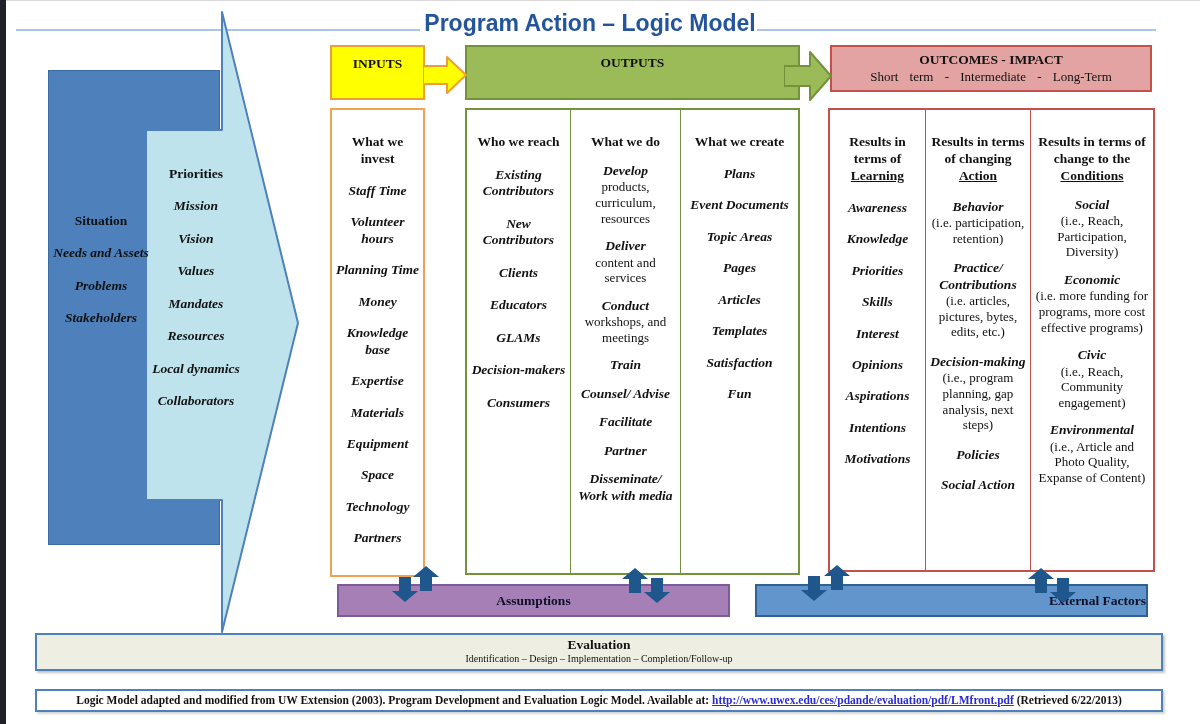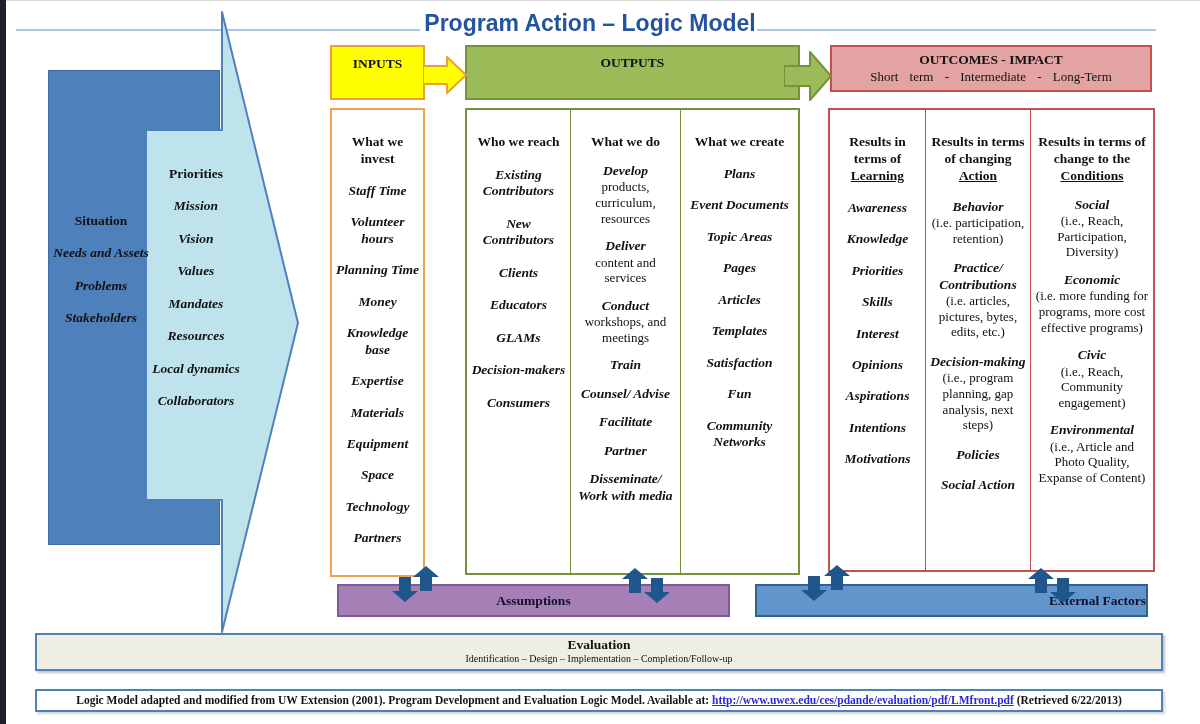--- a/index.html
+++ b/index.html
@@ -276,23 +276,20 @@
           </div>
           <div class="li-item">
             <span class="lead">Templates</span>
           </div>
           <div class="li-item">
             <span class="lead">Satisfaction</span>
           </div>
           <div class="li-item">
             <span class="lead">Fun</span>
           </div>
-          <div class="li-item">
-            <span class="lead">Community Networks</span>
-          </div>
         </div>
     </div>
   </div>
 
   <div class="colbox outbox">
     <div class="subcol c5">
       <div class="col-head">
         <span>Results in terms of</span>
         <span class="u">Learning</span>
       </div>
@@ -394,15 +391,15 @@
     <polygon points="663,10 676,21 669,21 669,35 657,35 657,21 650,21" fill="#1F568C"></polygon>
     <polygon points="685,45 672,34 679,34 679,20 691,20 691,34 698,34" fill="#1F568C"></polygon>
   </svg>
 
   <div class="evalbox">
     <div class="eval-title">Evaluation</div>
     <div class="eval-sub">Identification – Design – Implementation – Completion/Follow-up</div>
   </div>
 
   <div class="footerbox">
-    <span>Logic Model adapted and modified from UW Extension (2001). Program Development and Evaluation Logic Model. Available at: </span><a class="link">http://www.uwex.edu/ces/pdande/evaluation/pdf/LMfront.pdf</a><span> (Retrieved 6/22/2013)</span>
+    <span>Logic Model adapted and modified from UW Extension (2003). Program Development and Evaluation Logic Model. Available at: </span><a class="link">http://www.uwex.edu/ces/pdande/evaluation/pdf/LMfront.pdf</a><span> (Retrieved 6/22/2013)</span>
   </div>
 </div>
 
 </body></html>

